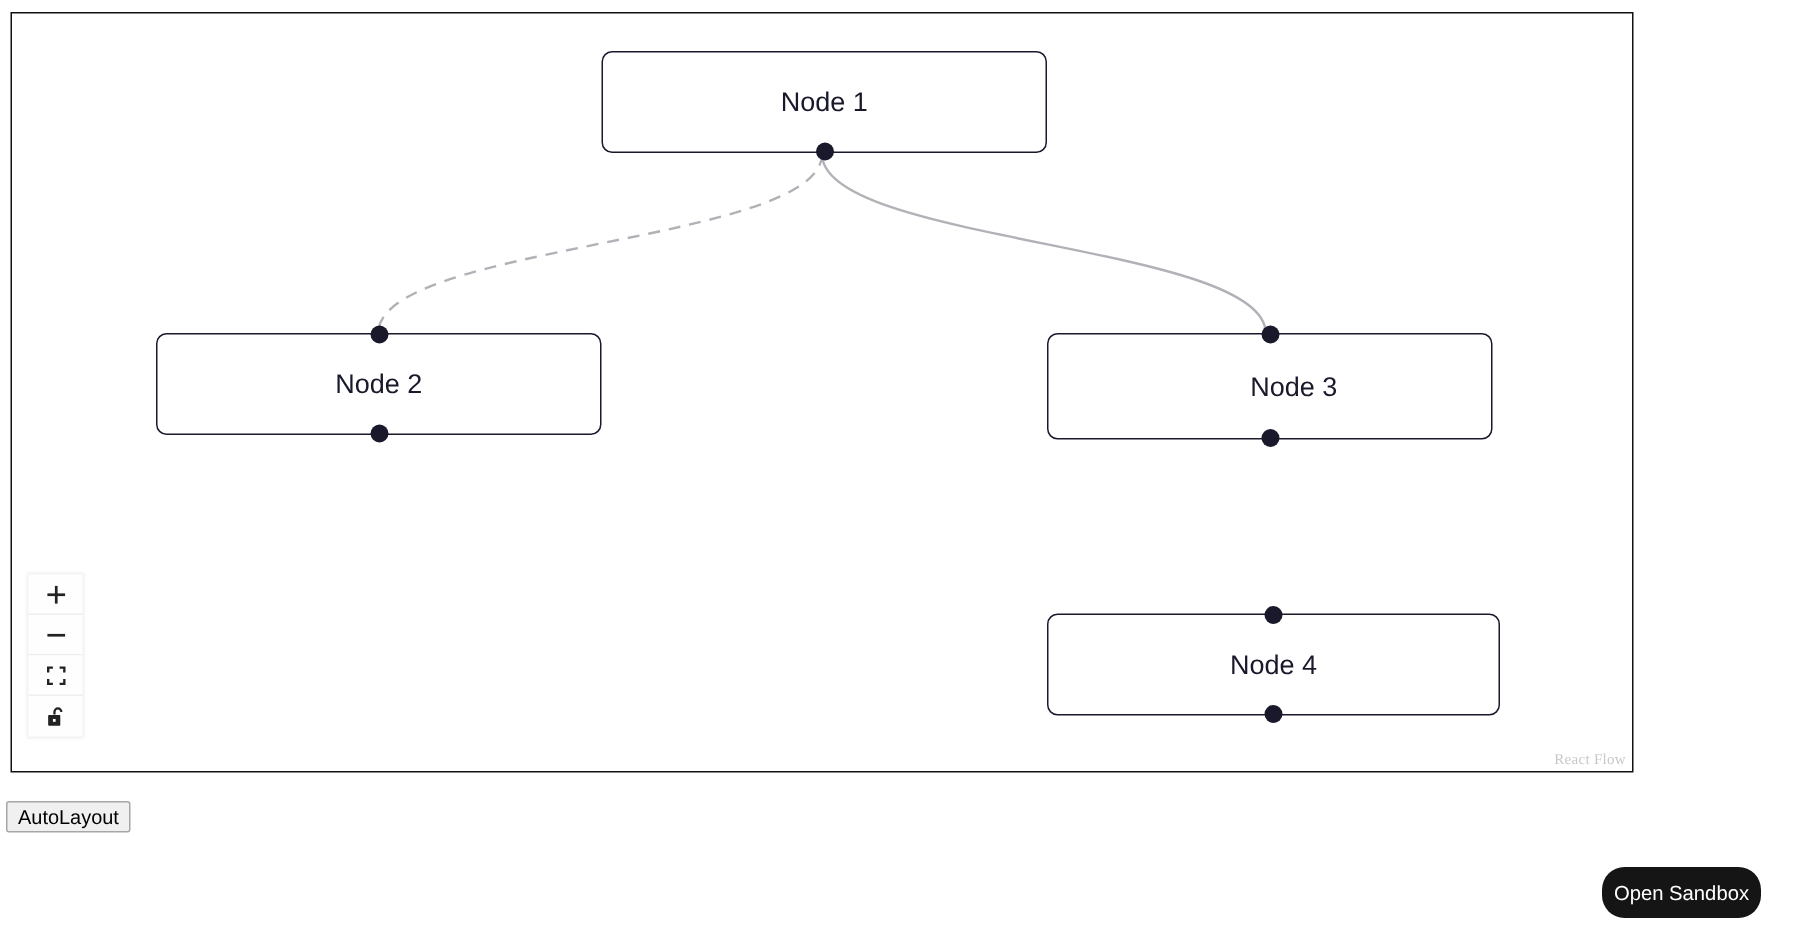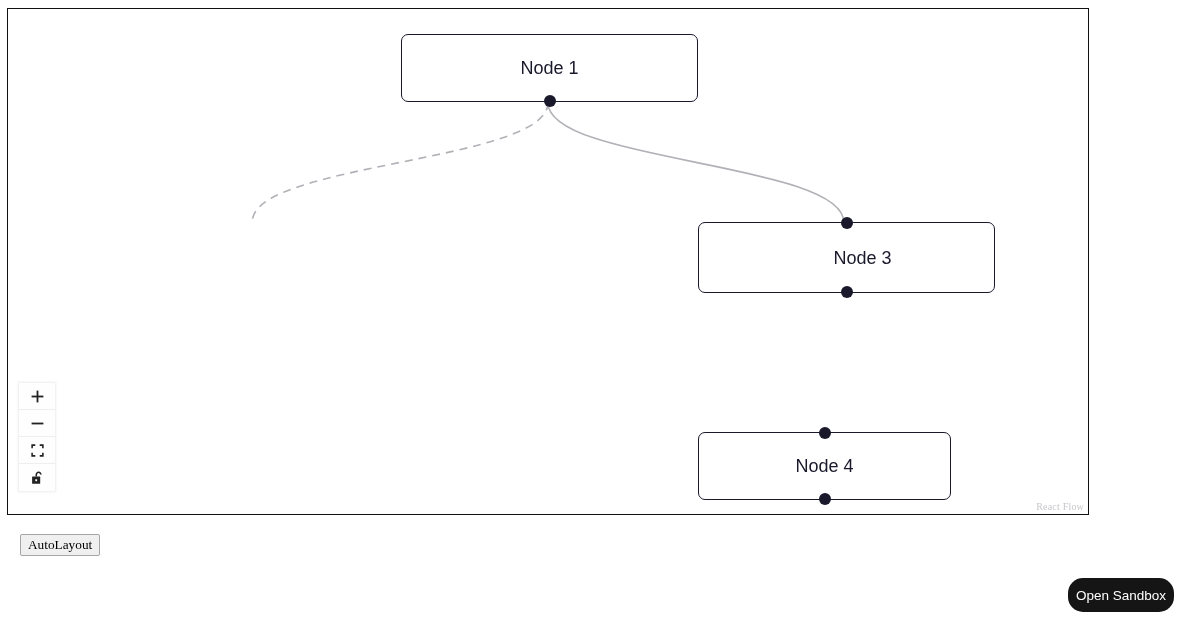--- a/index.html
+++ b/index.html
@@ -99,23 +99,23 @@
     bottom: 2px;
     font-size: 10px;
     color: #c8c8cc;
     font-family: Liberation Serif, serif;
     letter-spacing: .2px;
   }
 
   
   #autolayout-button {
     position: absolute;
-    left: 20px;
+    left: 4px;
     top: 534px;
-    font-family: Liberation Serif, serif;
+    font-family: Liberation Sans, sans-serif;
     font-size: 13.3px;
     color: #000000;
     background: #f0f0f0;
     border: 1px solid #a6a6a6;
     border-radius: 2px;
     padding: 2px 7px;
     cursor: pointer;
     line-height: normal;
   }
 
@@ -148,28 +148,33 @@
     <path d="M 541 94 C 541 154, 244 154, 244 214" fill="none" stroke="#b1b1b7" stroke-width="1.6" stroke-dasharray="8 6"></path>
 
     <path d="M 541 94 C 541 154, 838 154, 838 214" fill="none" stroke="#b1b1b7" stroke-width="1.6"></path>
   </svg>
 
   <div class="rf-node" style="left:393px; top:25px; width:297px; height:68px;">
     <span class="label">Node 1</span>
     <span class="handle source"></span>
   </div>
 
+  <div class="rf-node" style="left:96px; top:213px; width:297px; height:68px;">
+    <span class="handle target"></span>
+    <span class="label">Node 2</span>
+    <span class="handle source"></span>
+  </div>
 
   <div class="rf-node" style="left:690px; top:213px; width:297px; height:71px;padding-left:32px;">
     <span class="handle target"></span>
     <span class="label">Node 3</span>
     <span class="handle source"></span>
   </div>
 
-  <div class="rf-node" style="left:690px; top:423px; width:253px; height:68px;">
+  <div class="rf-node" style="left:690px; top:400px; width:302px; height:68px;">
     <span class="handle target"></span>
     <span class="label">Node 4</span>
     <span class="handle source"></span>
   </div>
 
   <div id="rf-attribution">React Flow</div>
 </div>
 
 <div id="rf-controls">
 

